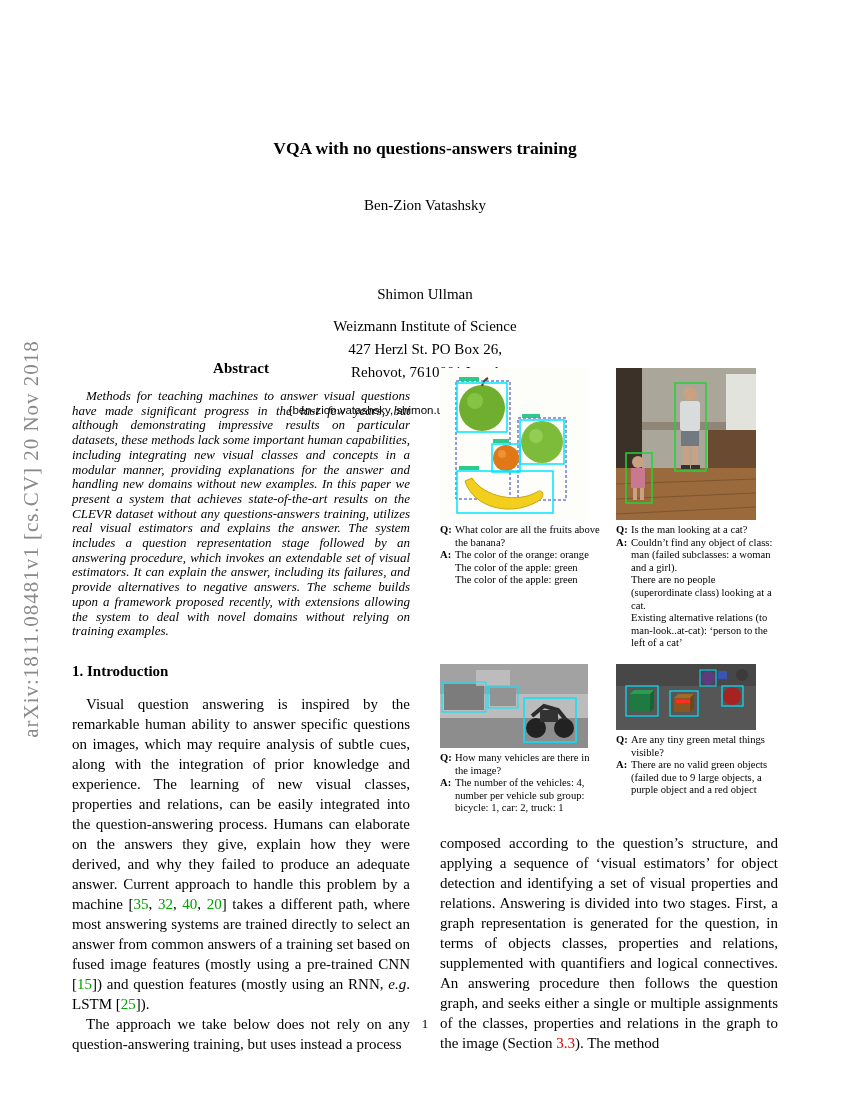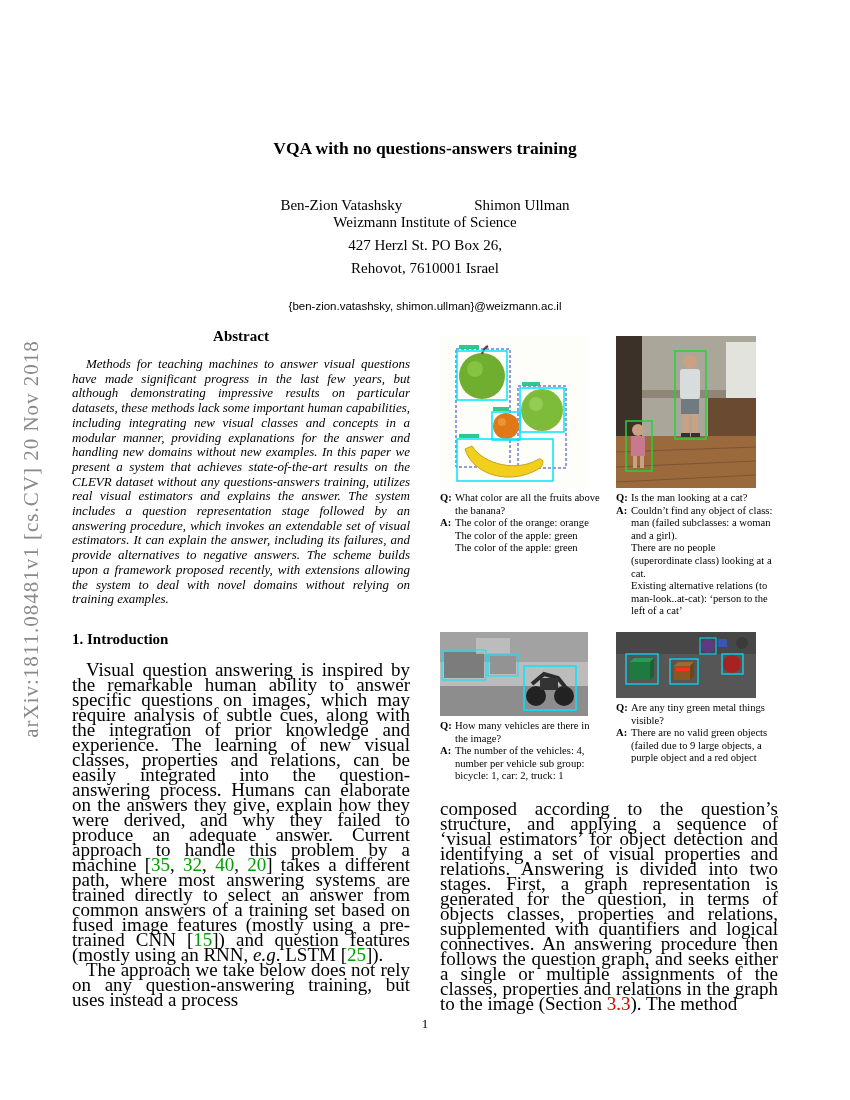--- a/index.html
+++ b/index.html
@@ -23,39 +23,39 @@
     text-align: center;
     color: var(--watermark-gray, #8a8a8a);
     font-size: 21px;
     letter-spacing: 1px;
     white-space: nowrap;
   }
 
   
   .paper-header { position: absolute; top: 138px; left: 0; width: 850px; text-align: center; }
   .title { font-size: 17.5px; font-weight: bold; margin-bottom: 38px; }
-  .authors { display: flex; justify-content: center; gap: 72px; font-size: 15px; margin-bottom: 0; }
+  .authors { display: flex; justify-content: center; gap: 72px; font-size: 15px; margin-bottom: 15px; flex-direction: column; }
   .affil { font-size: 15px; margin-bottom: 6px; }
   .email {
     font-family: Liberation Sans, sans-serif;
     font-size: 11.5px; margin-top: 23px; letter-spacing: 0;
   }
 
   
-  .col { position: absolute; width: 338px; }
+  .col { position: absolute; width: 338px; margin-top: 32px; }
   .col-left  { left: 72px;  top: 328px; }
   .col-right { left: 440px; top: 336px; }
 
   .abstract-heading { font-size: 15px; font-weight: bold; text-align: center; margin-bottom: 12px; }
   .abstract-text {
     font-style: italic; font-size: 13px; line-height: 14.7px;
     text-align: justify; text-indent: 14px; font-weight: 500;
   }
   .section-heading { font-size: 15px; font-weight: bold; margin-top: 24px; margin-bottom: 14px; }
-  .body-text { font-size: 19px; line-height: 15px; text-align: justify; }
+  .body-text { font-size: 15px; line-height: 20px; text-align: justify; }
   .body-text.indent { text-indent: 14px; }
   .body-text + .body-text { margin-top: 0px; }
 
   .seg-cite { color: var(--cite-green, #00a000); }
   .seg-ref  { color: var(--ref-red, #e00000); }
   .seg-italic { font-style: italic; }
 
   
   .fig-grid { display: grid; grid-template-columns: 1fr 1fr; column-gap: 14px; row-gap: 14px; }
   .fig-cell { display: flex; flex-direction: column; }

